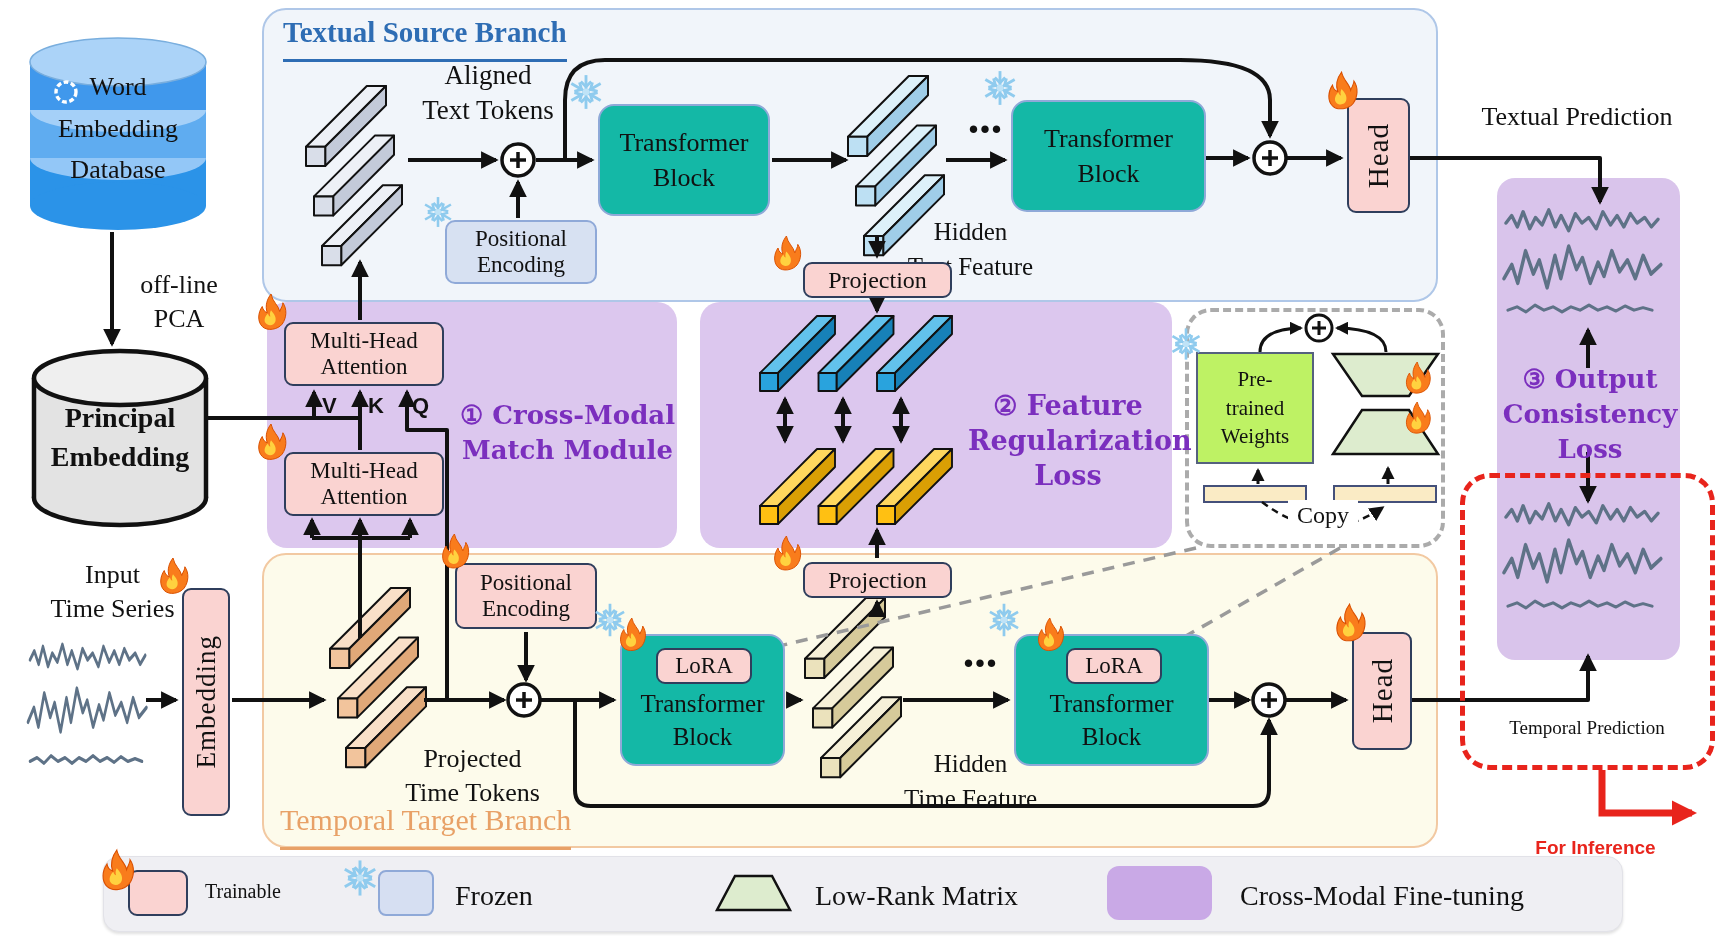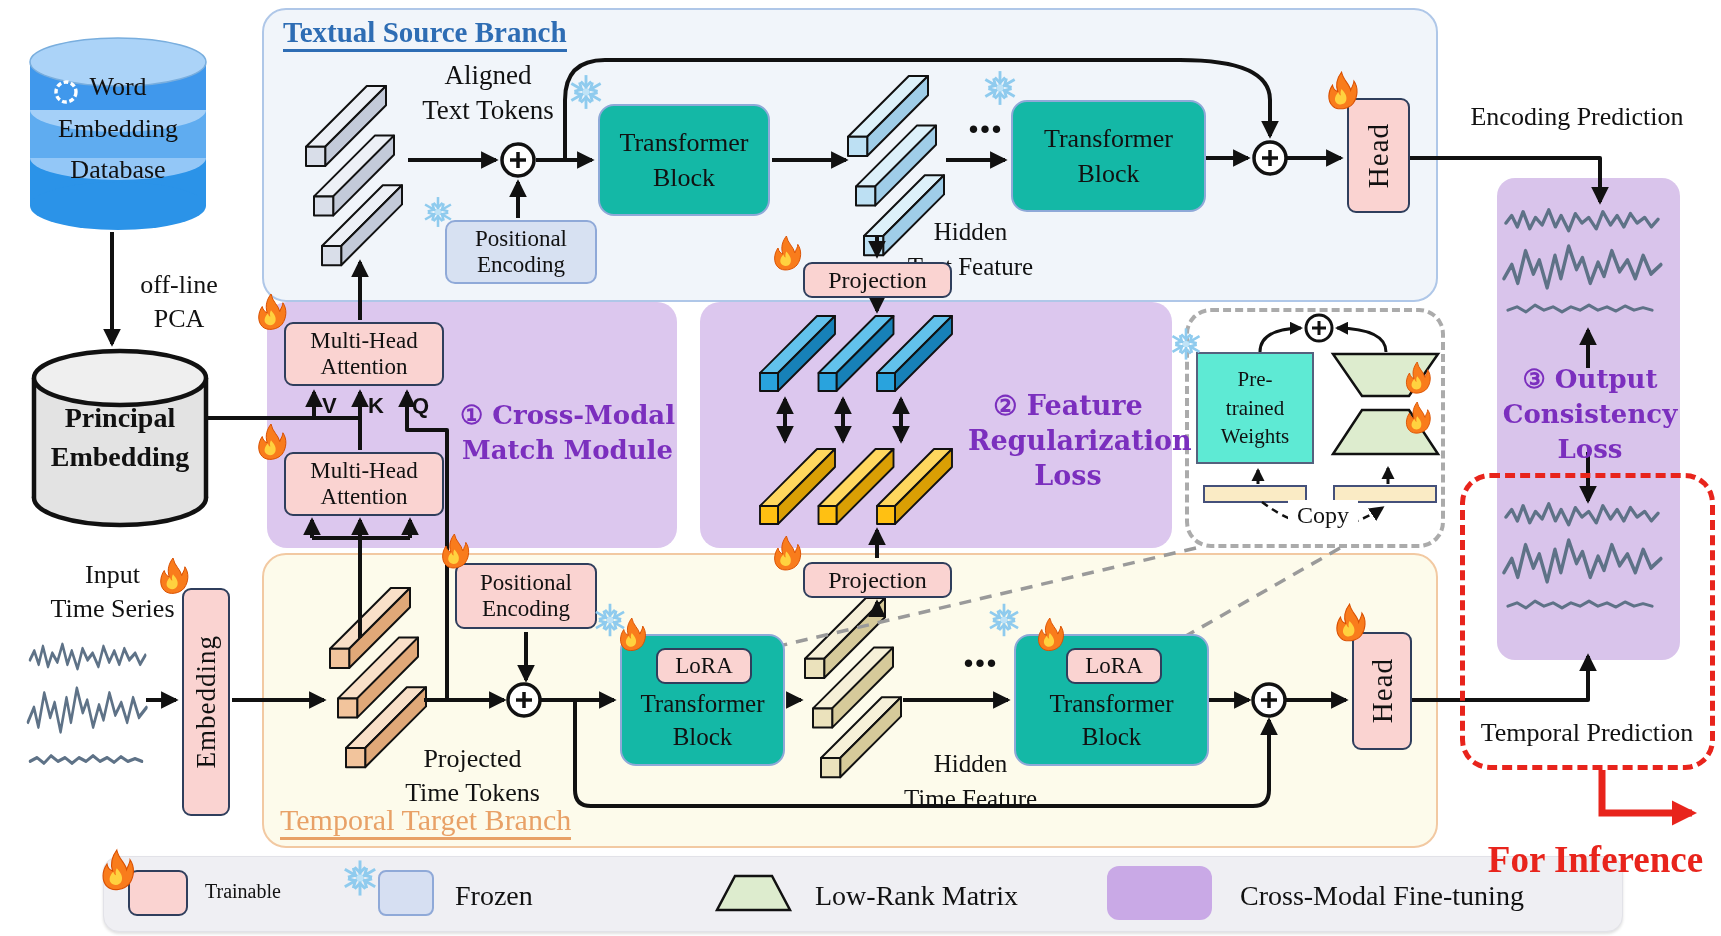--- a/index.html
+++ b/index.html
@@ -9,21 +9,21 @@
   .ml{white-space:pre-line}
   .ctr{text-align:center}
   .box{position:absolute;box-sizing:border-box}
   .pinkbox{background:#FAD3D1;border:2.5px solid #2F3E5C;border-radius:9px}
   .bluebox{background:#14b8a6;border:2.5px solid #8FA9D8;border-radius:16px}
   .branch-blue{background:#F1F5FA;border:2.5px solid #AFC7E8;border-radius:24px}
   .branch-cream{background:#FDFBEB;border:2.5px solid #F2C9A2;border-radius:24px}
   .purplebox{background:#DCC7EE;border-radius:20px}
   .flexc{display:flex;align-items:center;justify-content:center}
   .vtxt{writing-mode:vertical-rl;transform:rotate(180deg);letter-spacing:1px}
-  .utitle{border-bottom:3px solid currentColor;padding-bottom:1px}
+  .utitle{border-bottom:3px solid currentColor;padding-bottom:11px}
   .purple-t{color:#7B2FBE;font-weight:bold;font-family:"DejaVu Serif","Liberation Serif",serif}
   svg{position:absolute;left:0;top:0;overflow:visible}
 </style>
 </head>
 <body>
 
 <div class="stage">
 
   <div class="box branch-blue" style="left:262px;top:8px;width:1176px;height:294px"></div>
   <div class="box branch-cream" style="left:262px;top:553px;width:1176px;height:295px"></div>
@@ -240,21 +240,21 @@
 Block</span>
   </div>
   <div class="lbl ml ctr" style="left:893px;top:214px;width:155px;font-size:25px;line-height:1.4;z-index:3">Hidden
 Text Feature</div>
   <div class="box pinkbox flexc" style="left:803px;top:262px;width:149px;height:36px;z-index:3">
     <span style="font-size:24px">Projection</span>
   </div>
   <div class="box pinkbox flexc" style="left:1347px;top:98px;width:63px;height:115px;z-index:3">
     <span class="vtxt" style="font-size:29px">Head</span>
   </div>
-  <div class="lbl ctr" style="left:1452px;top:100px;width:250px;font-size:26px;z-index:3">Encoding Prediction</div>
+  <div class="lbl ctr" style="left:1452px;top:100px;width:250px;font-size:26px;z-index:3">Textual Prediction</div>
 
   <div class="box pinkbox flexc" style="left:284px;top:322px;width:160px;height:64px;z-index:3">
     <span class="ml ctr" style="font-size:23px">Multi-Head
 Attention</span>
   </div>
   <div class="box pinkbox flexc" style="left:284px;top:452px;width:160px;height:64px;z-index:3">
     <span class="ml ctr" style="font-size:23px">Multi-Head
 Attention</span>
   </div>
   <div class="lbl" style="left:322px;top:392px;font-size:22px;font-weight:bold;font-family:'Liberation Sans',sans-serif;z-index:3">V</div>
@@ -263,21 +263,21 @@
   <div class="lbl ml ctr purple-t" style="left:455px;top:398px;width:225px;font-size:26px;line-height:1.35;z-index:3">① Cross-Modal
 Match Module</div>
 
   <div class="lbl ml ctr purple-t" style="left:968px;top:388px;width:200px;font-size:27px;line-height:1.3;z-index:3">② Feature
 Regularization
 Loss</div>
   <div class="box pinkbox flexc" style="left:803px;top:562px;width:149px;height:36px;z-index:3">
     <span style="font-size:24px">Projection</span>
   </div>
 
-  <div class="box flexc" style="left:1196px;top:352px;width:118px;height:112px;background:#5eead4;border:2px solid #55617E;z-index:3">
+  <div class="box flexc" style="left:1196px;top:352px;width:118px;height:112px;background:#bef264;border:2px solid #55617E;z-index:3">
     <span class="ml ctr" style="font-size:21px;line-height:1.35">Pre-
 trained
 Weights</span>
   </div>
   <div class="lbl ctr" style="left:1288px;top:500px;width:70px;font-size:24px;background:#fff;z-index:3">Copy</div>
 
   <div class="lbl ml ctr purple-t" style="left:1500px;top:362px;width:180px;font-size:26px;line-height:1.35;z-index:3">③ Output
 Consistency
 Loss</div>
 
@@ -303,22 +303,22 @@
 Block</div>
   </div>
   <div class="lbl ml ctr" style="left:893px;top:746px;width:155px;font-size:25px;line-height:1.4;z-index:3">Hidden
 Time Feature</div>
   <div class="box pinkbox flexc" style="left:1352px;top:632px;width:60px;height:118px;z-index:3">
     <span class="vtxt" style="font-size:29px">Head</span>
   </div>
   <div class="lbl" style="left:280px;top:800px;font-size:30px;font-weight:normal;color:#E8A167;z-index:3">
     <span class="utitle">Temporal Target Branch</span>
   </div>
-  <div class="lbl ctr" style="left:1462px;top:716px;width:250px;font-size:26px;z-index:5">Temporal Prediction</div>
-  <div class="lbl ctr" style="left:1478px;top:836px;width:235px;font-size:37px;font-weight:bold;color:#E8241C;font-family:Liberation Serif, serif;z-index:5">For Inference</div>
+  <div class="lbl ctr" style="left:1462px;top:716px;width:250px;font-size:19px;z-index:5">Temporal Prediction</div>
+  <div class="lbl ctr" style="left:1478px;top:836px;width:235px;font-size:19px;font-weight:bold;color:#E8241C;font-family:Liberation Sans, sans-serif;z-index:5">For Inference</div>
 
   <div class="box pinkbox" style="left:128px;top:870px;width:60px;height:46px;z-index:3"></div>
   <div class="lbl" style="left:205px;top:878px;font-size:20px;z-index:3">Trainable</div>
   <div class="box" style="left:378px;top:870px;width:56px;height:46px;background:#D6DFF2;border:2.5px solid #8FA9D8;border-radius:8px;z-index:3"></div>
   <div class="lbl" style="left:455px;top:878px;font-size:28px;z-index:3">Frozen</div>
   <div class="lbl" style="left:815px;top:878px;font-size:28px;z-index:3">Low-Rank Matrix</div>
   <div class="box" style="left:1107px;top:866px;width:105px;height:54px;background:#C9A9E6;border-radius:12px;z-index:3"></div>
   <div class="lbl" style="left:1240px;top:878px;font-size:28px;z-index:3">Cross-Modal Fine-tuning</div>
 
   <div class="box" style="left:1460px;top:473px;width:255px;height:297px;border:5.5px dashed #E8241C;border-radius:30px;z-index:4"></div>

